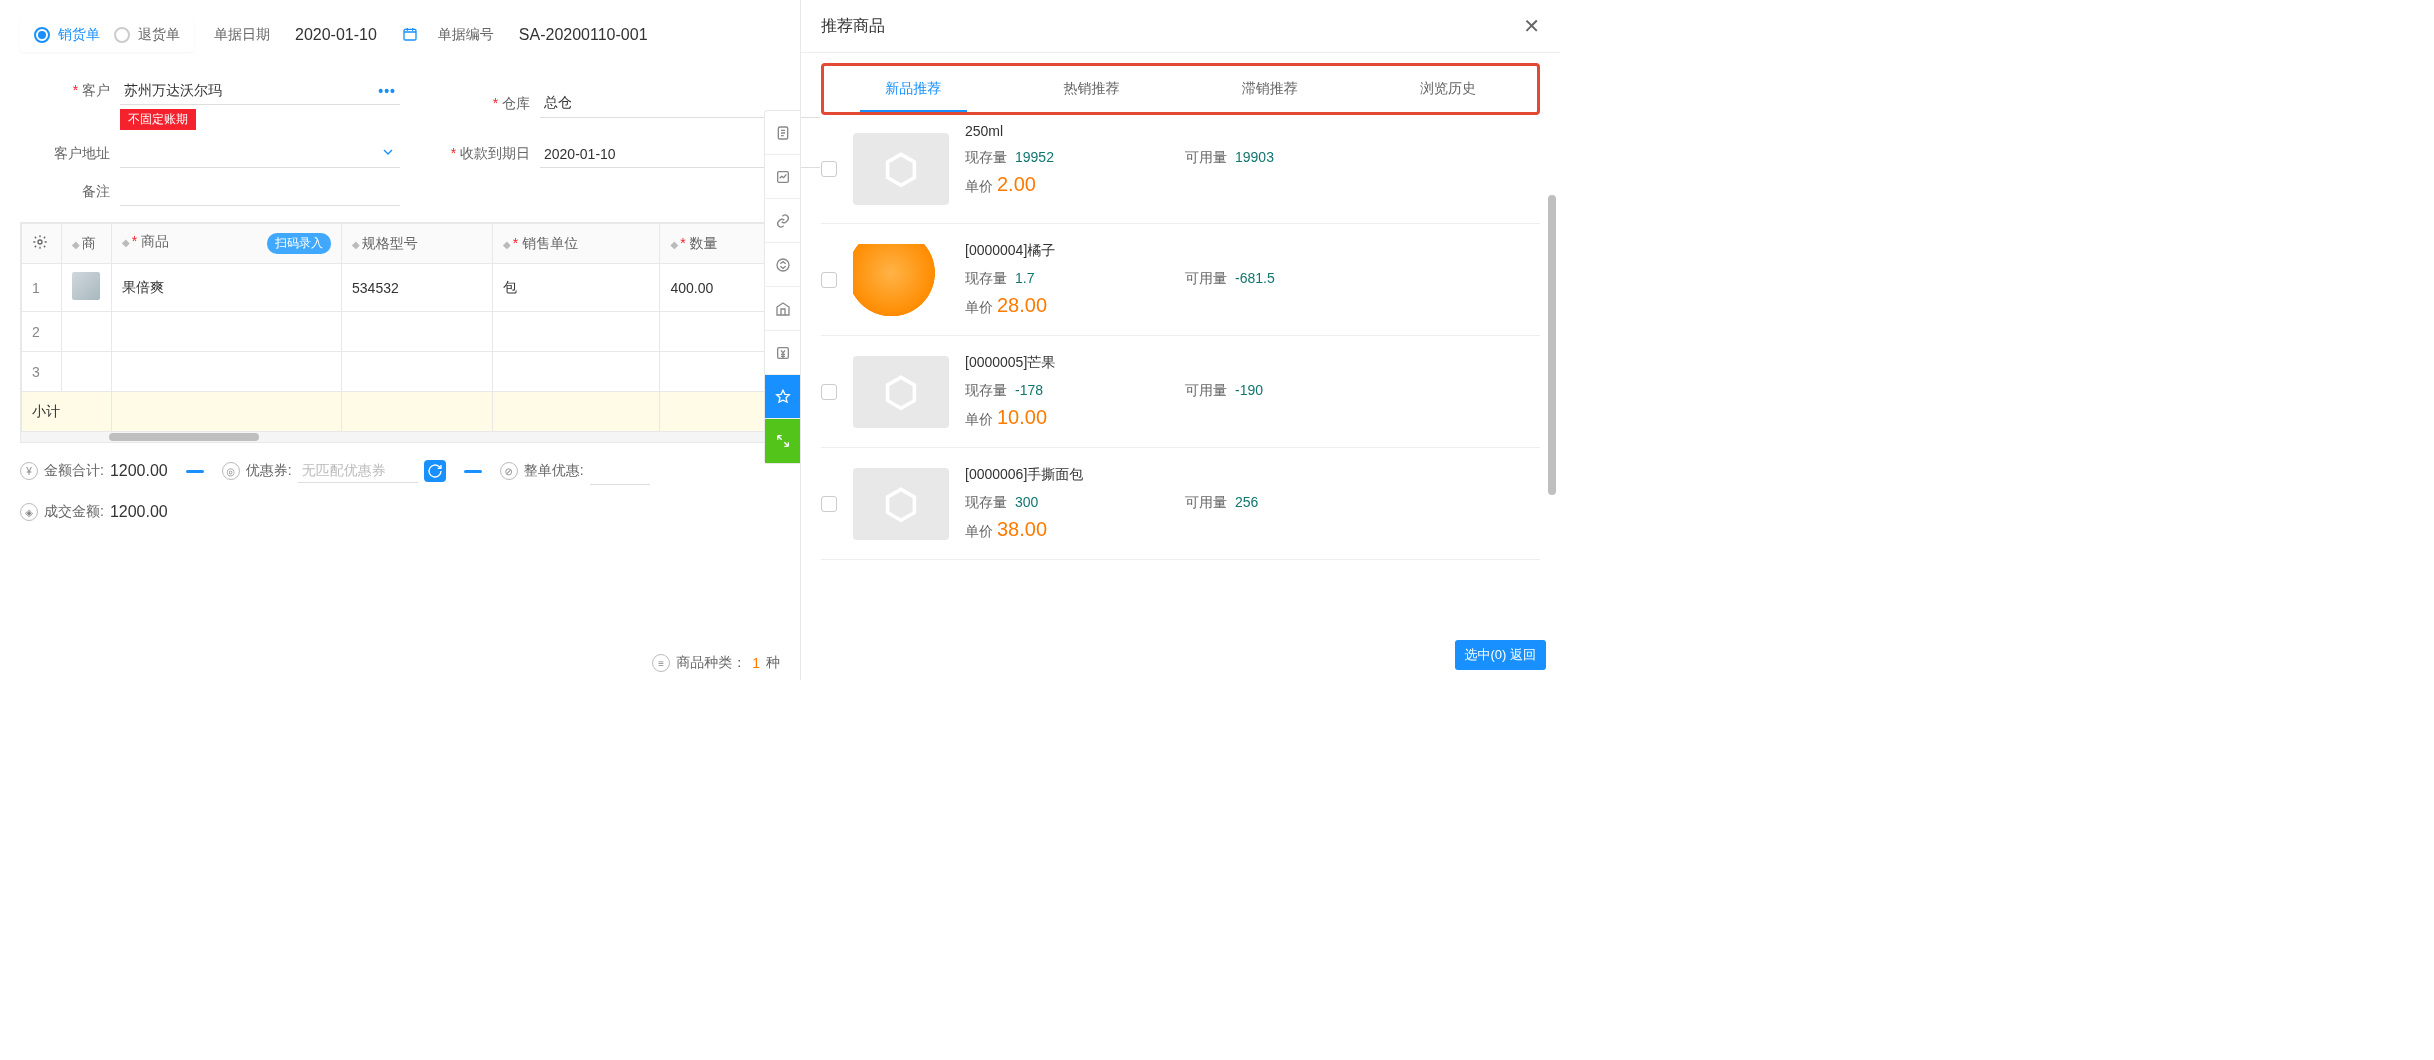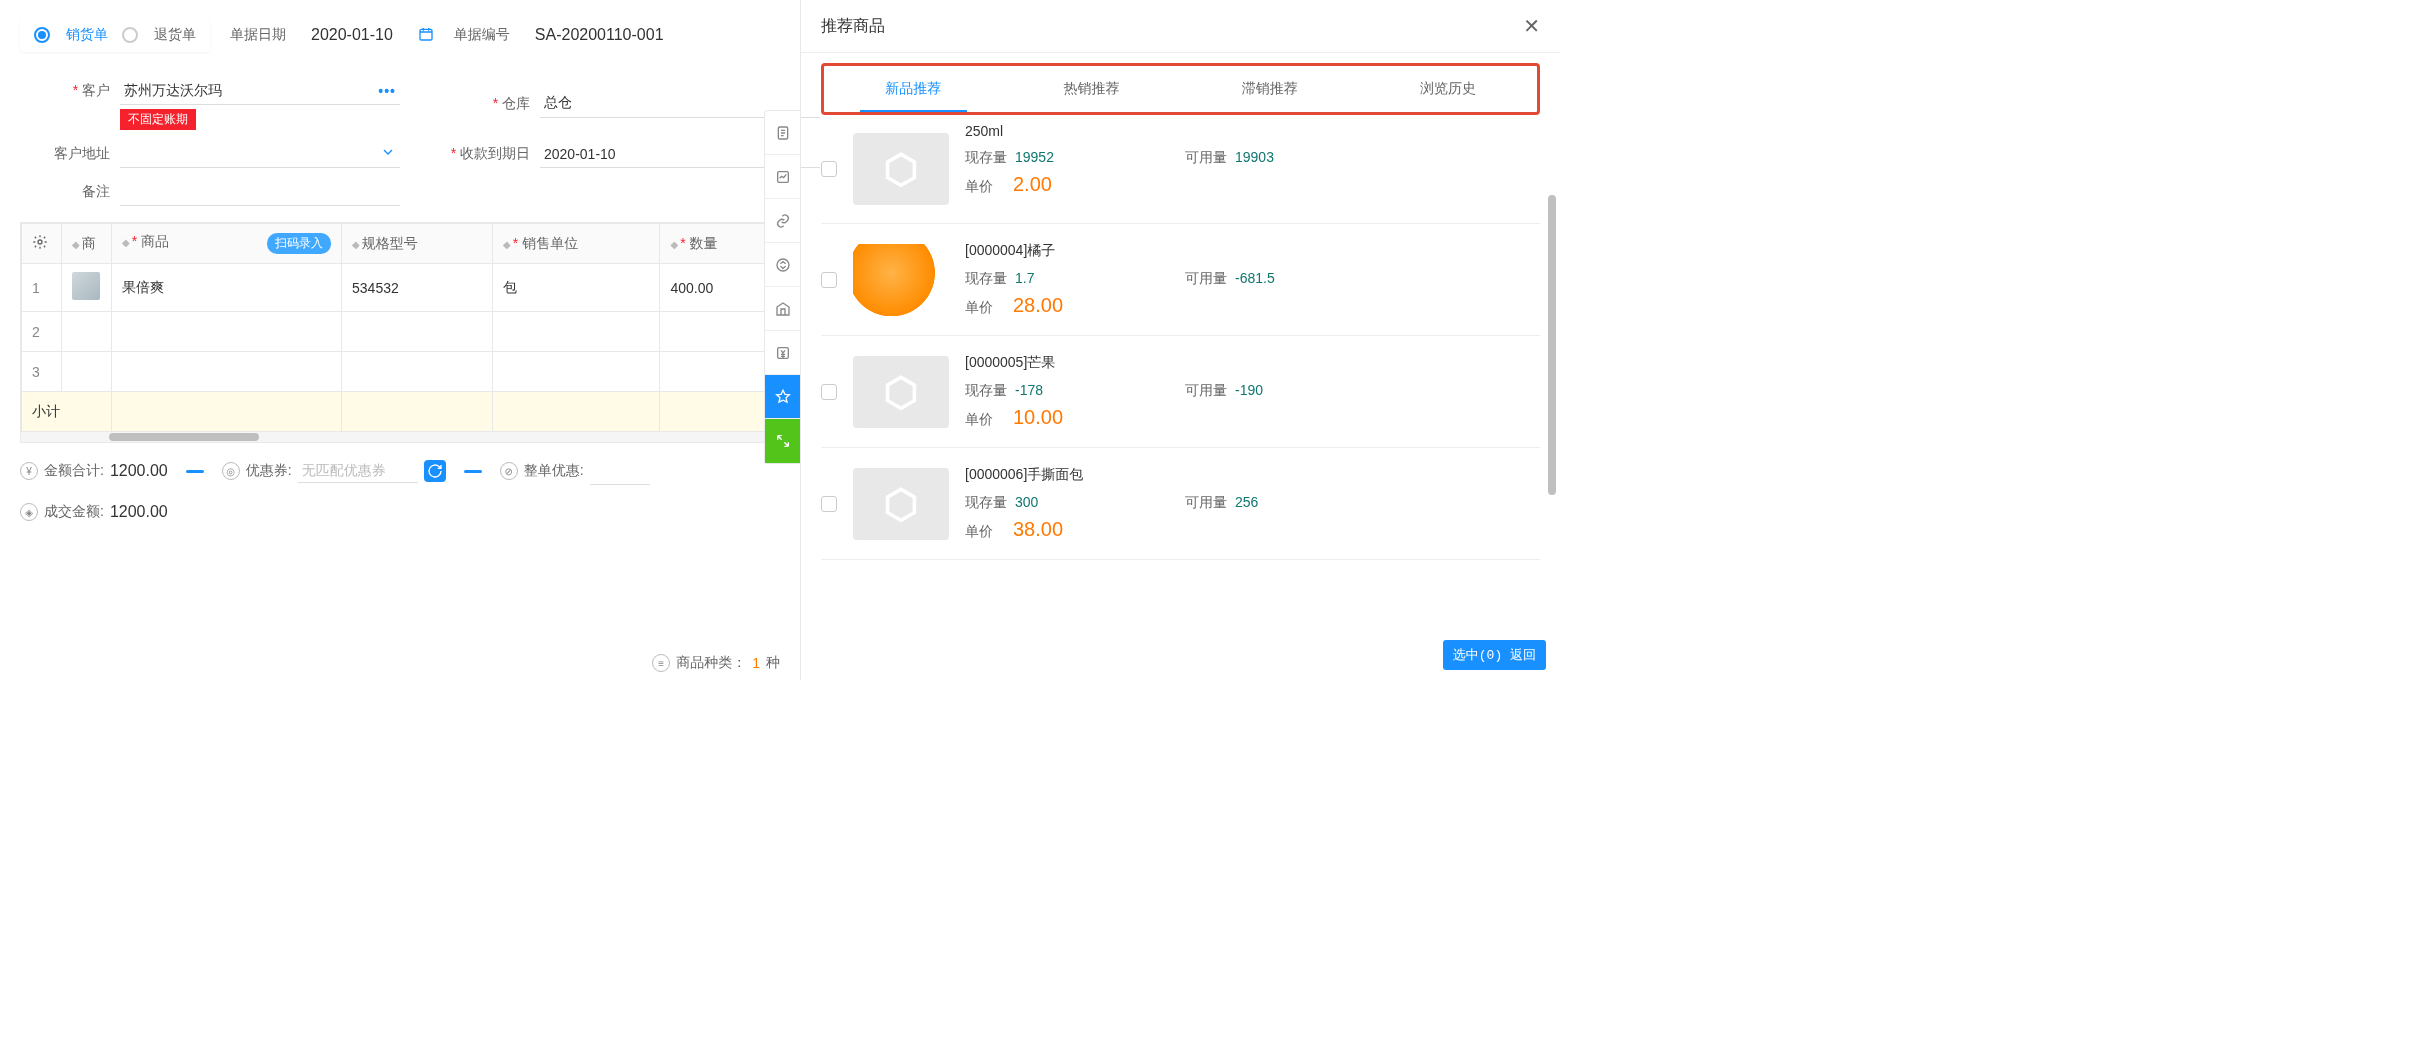--- a/index.html
+++ b/index.html
@@ -1,21 +1,21 @@
 <!DOCTYPE html>
 <html><head>
 <meta charset="utf-8">
 <style>
 * { margin: 0; padding: 0; box-sizing: border-box; }
 body { font-family: -apple-system, "PingFang SC", "Microsoft YaHei", sans-serif; font-size: 14px; color: #333; background: #fff; }
 .app { display: flex; width: 1560px; height: 680px; position: relative; }
 .left-panel { width: 800px; padding: 10px 20px; position: relative; }
 .tabs-row { display: flex; align-items: center; gap: 20px; border-bottom: 1px solid transparent; padding: 8px 0 14px; }
 .radio-tabs { display: flex; gap: 14px; background: #fff; padding: 8px 14px; border-radius: 4px; box-shadow: 0 1px 3px rgba(0,0,0,0.05); }
-.radio-tab { display: flex; align-items: center; gap: 16px; cursor: pointer; color: #666; }
+.radio-tab { display: flex; align-items: center; gap: 8px; cursor: pointer; color: #666; }
 .radio-circle { width: 16px; height: 16px; border: 2px solid #ccc; border-radius: 50%; display: inline-flex; align-items: center; justify-content: center; }
 .radio-circle.active { border-color: #1890ff; }
 .radio-circle.active::after { content: ""; width: 8px; height: 8px; background: #1890ff; border-radius: 50%; }
 .radio-tab.active { color: #1890ff; }
 .meta-field { display: flex; align-items: center; gap: 25px; color: #666; }
 .meta-field .value { color: #333; font-size: 16px; }
 .cal-icon { color: #1890ff; }
 .form-grid { display: grid; grid-template-columns: 380px 380px; gap: 10px 40px; margin-top: 10px; }
 .form-row { display: flex; align-items: center; gap: 10px; }
 .form-label { width: 90px; text-align: right; color: #666; }
@@ -63,25 +63,25 @@
 .rec-item { display: flex; gap: 16px; padding: 18px 0; border-bottom: 1px solid #eee; align-items: center; }
 .chk { width: 16px; height: 16px; border: 1px solid #ccc; border-radius: 3px; cursor: pointer; flex-shrink: 0; }
 .rec-img { width: 96px; height: 72px; background: #e8e8e8; border-radius: 4px; display: flex; align-items: center; justify-content: center; flex-shrink: 0; }
 .rec-img.orange { background: radial-gradient(circle at 40% 40%, #ffb347, #ff8c00 60%, #fff 61%); }
 .placeholder-glyph { color: #fff; font-size: 40px; font-weight: bold; }
 .rec-info { flex: 1; }
 .rec-name { color: #333; margin-bottom: 10px; }
 .rec-stats { display: flex; gap: 40px; flex-wrap: wrap; }
 .stat { display: flex; gap: 8px; color: #666; min-width: 180px; }
 .stat .sv { color: #0f766e; }
-.price-row { margin-top: 6px; display: flex; gap: 20px; align-items: baseline; }
+.price-row { margin-top: 6px; display: flex; gap: 4px; align-items: baseline; }
 .price-lbl { color: #666; }
 .price-val { color: #ff7a00; font-size: 20px; font-weight: 500; }
 .vscroll { position: absolute; right: 4px; top: 80px; width: 8px; height: 300px; background: #bfbfbf; border-radius: 4px; }
-.footer-btn { position: absolute; bottom: 10px; right: 14px; background: #1890ff; color: #fff; padding: 6px 10px; border-radius: 3px; font-size: 13px; cursor: pointer; font-family: Liberation Mono, monospace; }
+.footer-btn { position: absolute; bottom: 10px; right: 14px; background: #1890ff; color: #fff; padding: 6px 10px; border-radius: 3px; font-size: 13px; cursor: pointer; }
 svg { width: 16px; height: 16px; }
 </style>
 </head>
 <body>
 
 <div class="app">
   <div class="left-panel">
     <div class="tabs-row">
       <div class="radio-tabs">
         <div class="radio-tab active">

